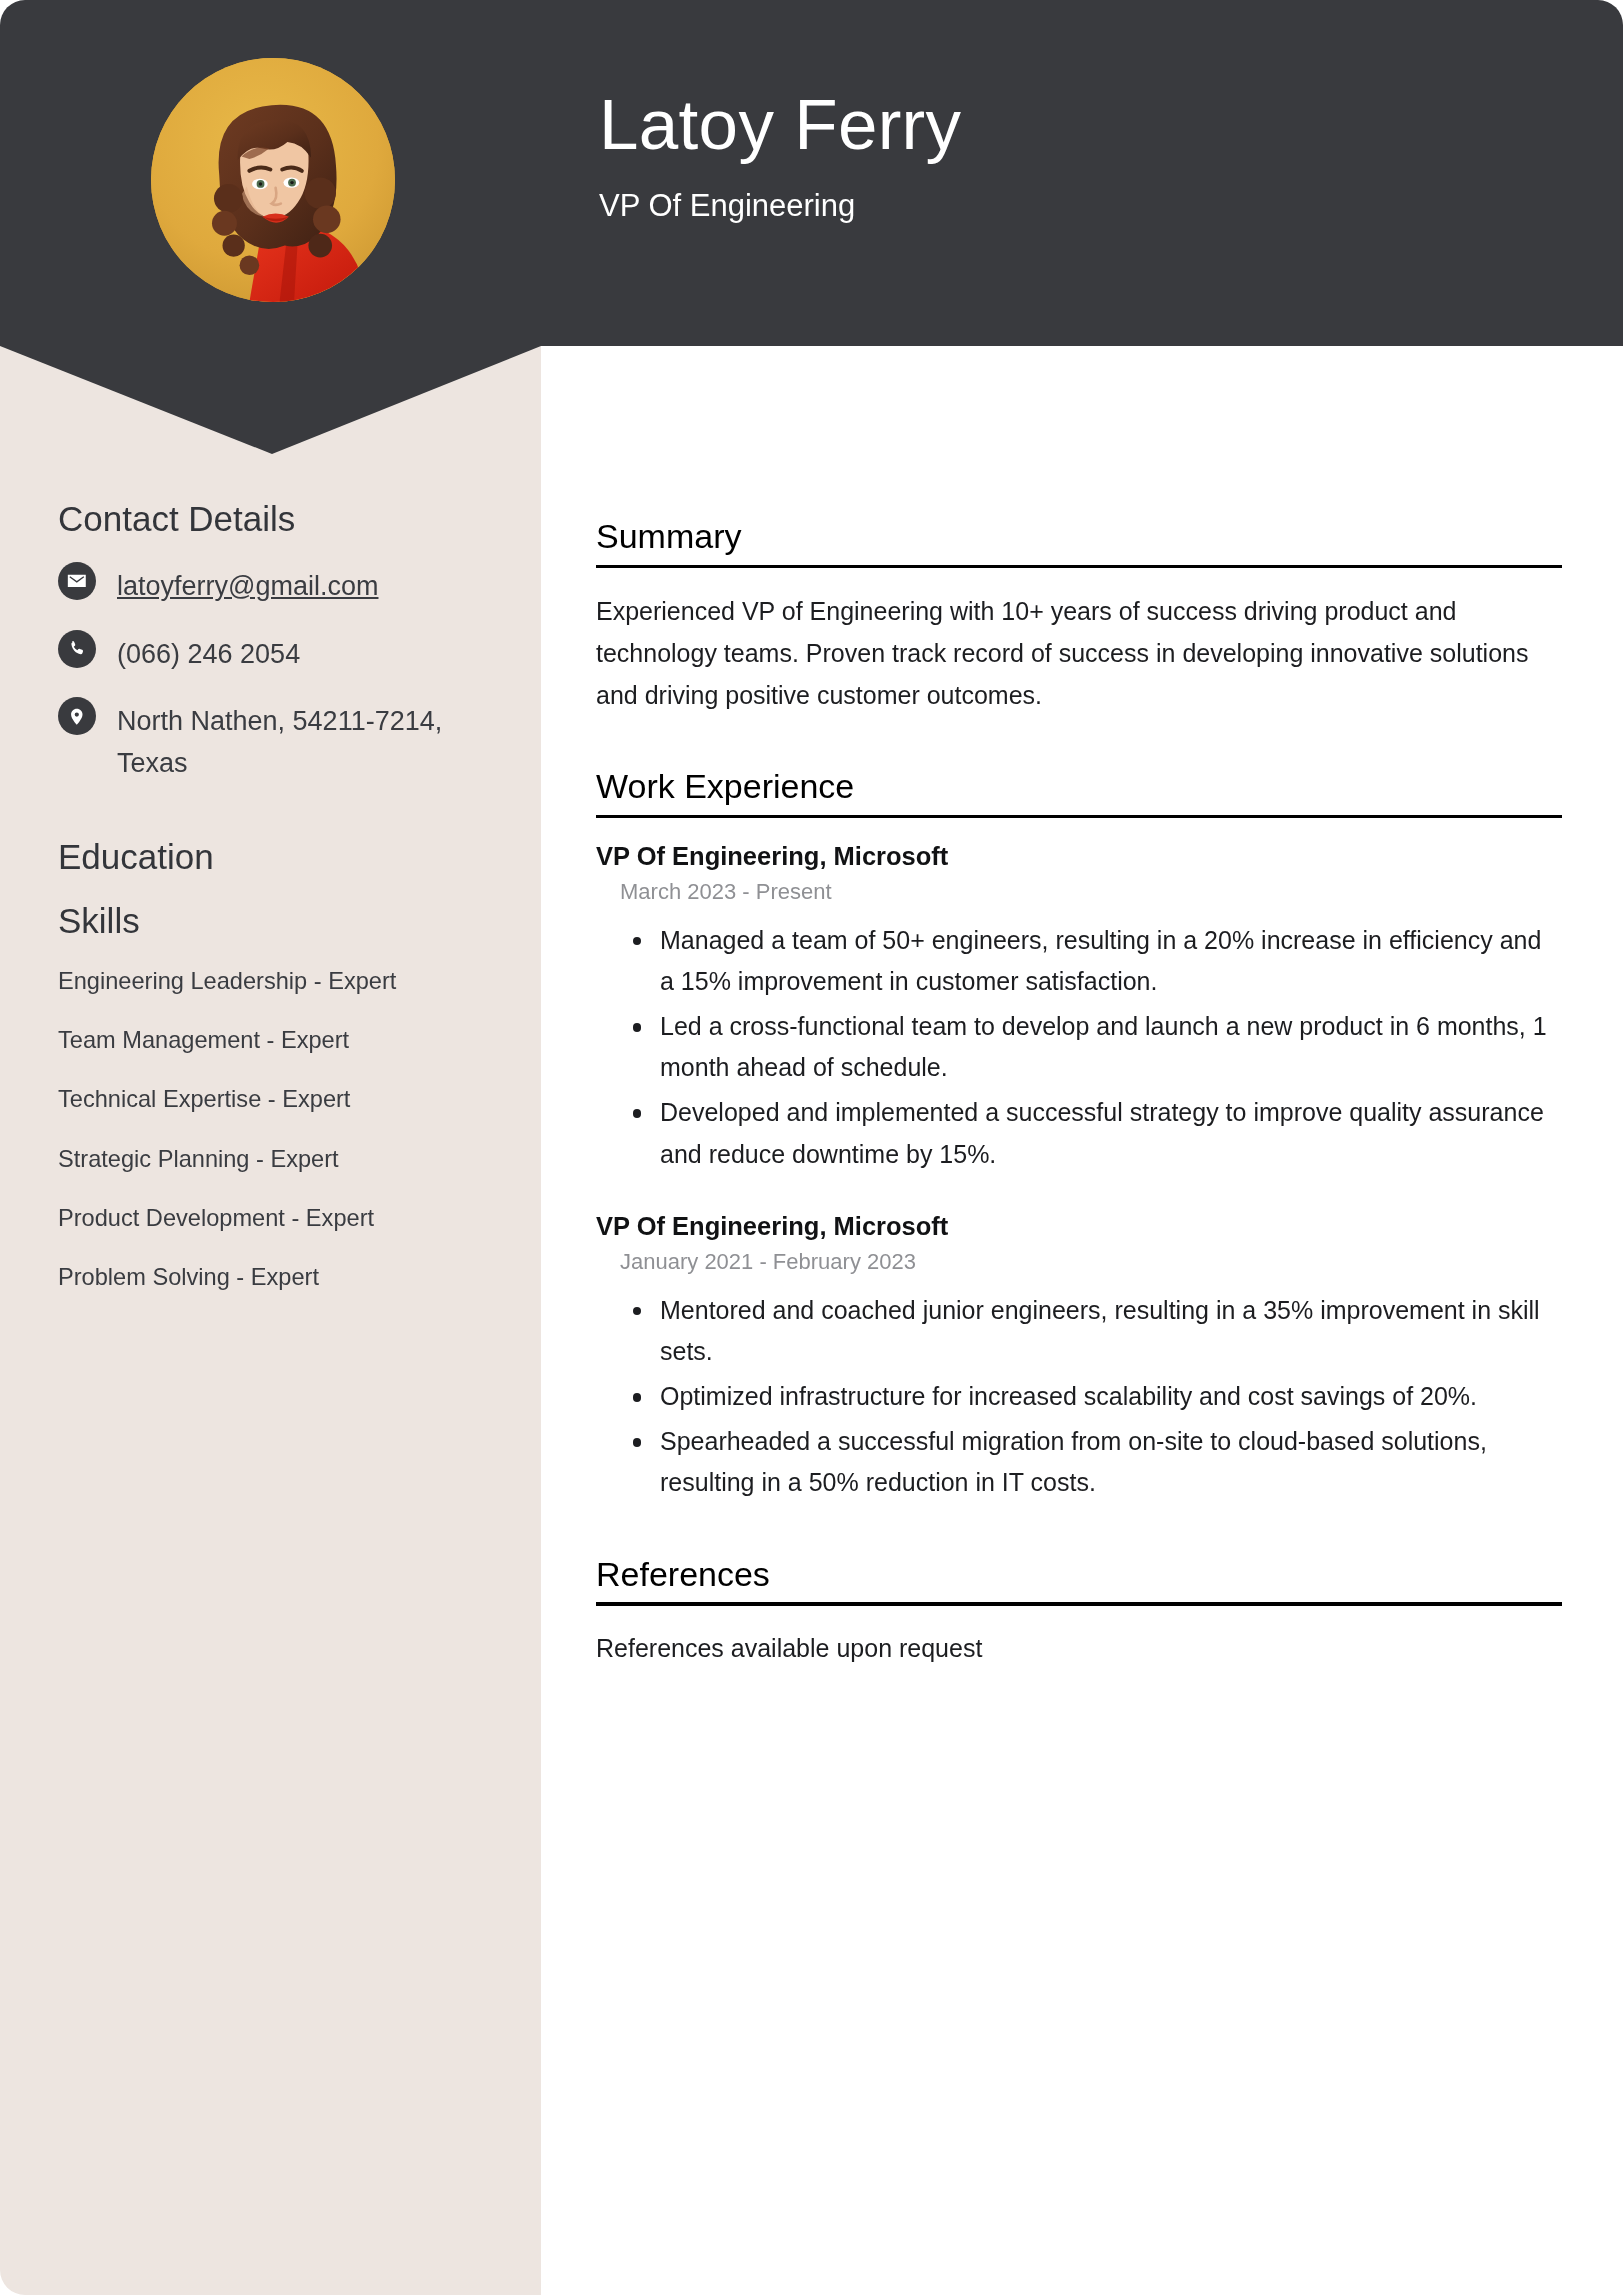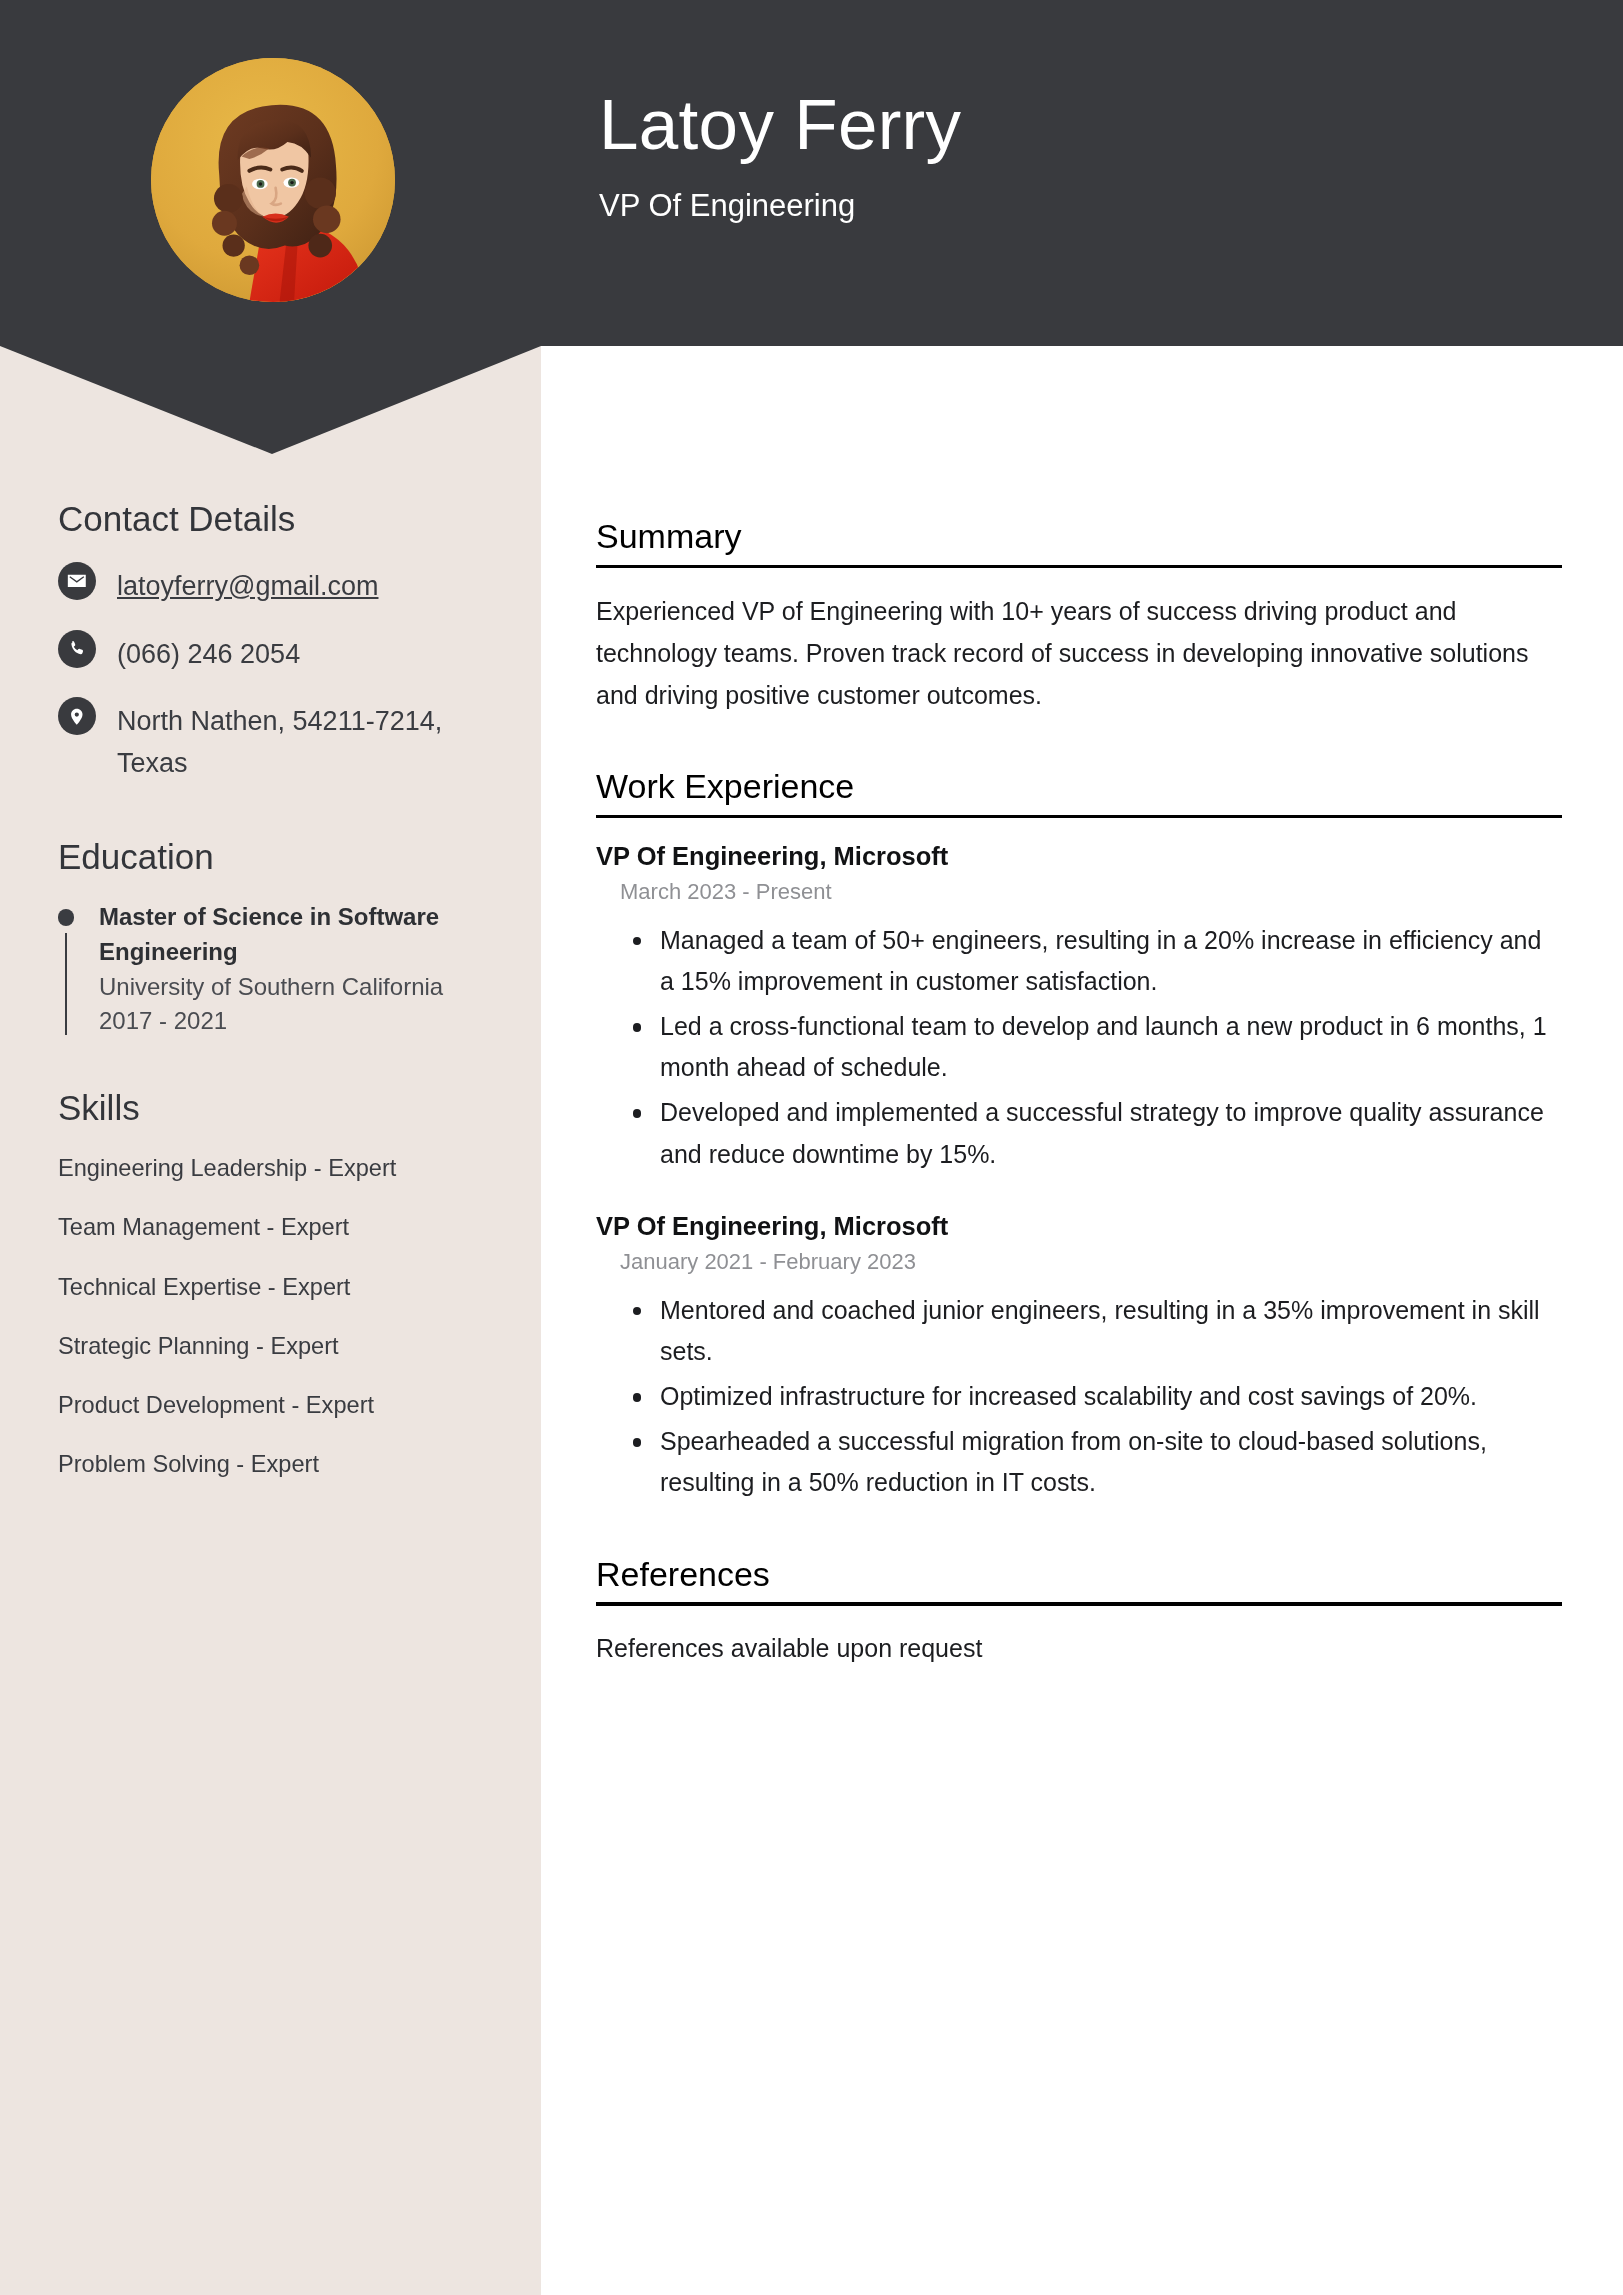--- a/index.html
+++ b/index.html
@@ -10,20 +10,21 @@
     background: #ffffff;
     font-family: "Liberation Sans", sans-serif;
   }
 
   .page {
     position: relative;
     width: 1623px;
     height: 2295px;
     background: #ffffff;
     overflow: hidden;
+    border-radius: 25px;
   }
 
   
   .sidebar-bg {
     position: absolute;
     left: 0;
     top: 346px;
     width: 541px;
     height: 1950px;
     background: #EDE5E0;
@@ -341,29 +342,20 @@
         <span class="contact-icon">
           <svg viewBox="0 0 24 24">
               <path d="M12 2.2c-3.9 0-7 3.1-7 7 0 5.2 7 12.6 7 12.6s7-7.4 7-12.6c0-3.9-3.1-7-7-7zm0 9.6a2.6 2.6 0 1 1 0-5.2 2.6 2.6 0 0 1 0 5.2z" fill="#ffffff"></path>
             </svg>
         </span>
         <span class="contact-text">North Nathen, 54211-7214, Texas</span>
       </div>
     </div>
 
     <div class="side-heading">Education</div>
-    <div class="edu-block">
-      <div class="edu-item">
-        <span class="edu-dot"></span>
-        <span class="edu-line"></span>
-        <div class="edu-degree">Master of Science in Software Engineering</div>
-        <div class="edu-school">University of Southern California</div>
-        <div class="edu-dates">2017 - 2021</div>
-      </div>
-    </div>
 
     <div class="side-heading">Skills</div>
     <div>
       <div class="skill-item">Engineering Leadership - Expert</div>
       <div class="skill-item">Team Management - Expert</div>
       <div class="skill-item">Technical Expertise - Expert</div>
       <div class="skill-item">Strategic Planning - Expert</div>
       <div class="skill-item">Product Development - Expert</div>
       <div class="skill-item">Problem Solving - Expert</div>
     </div>

